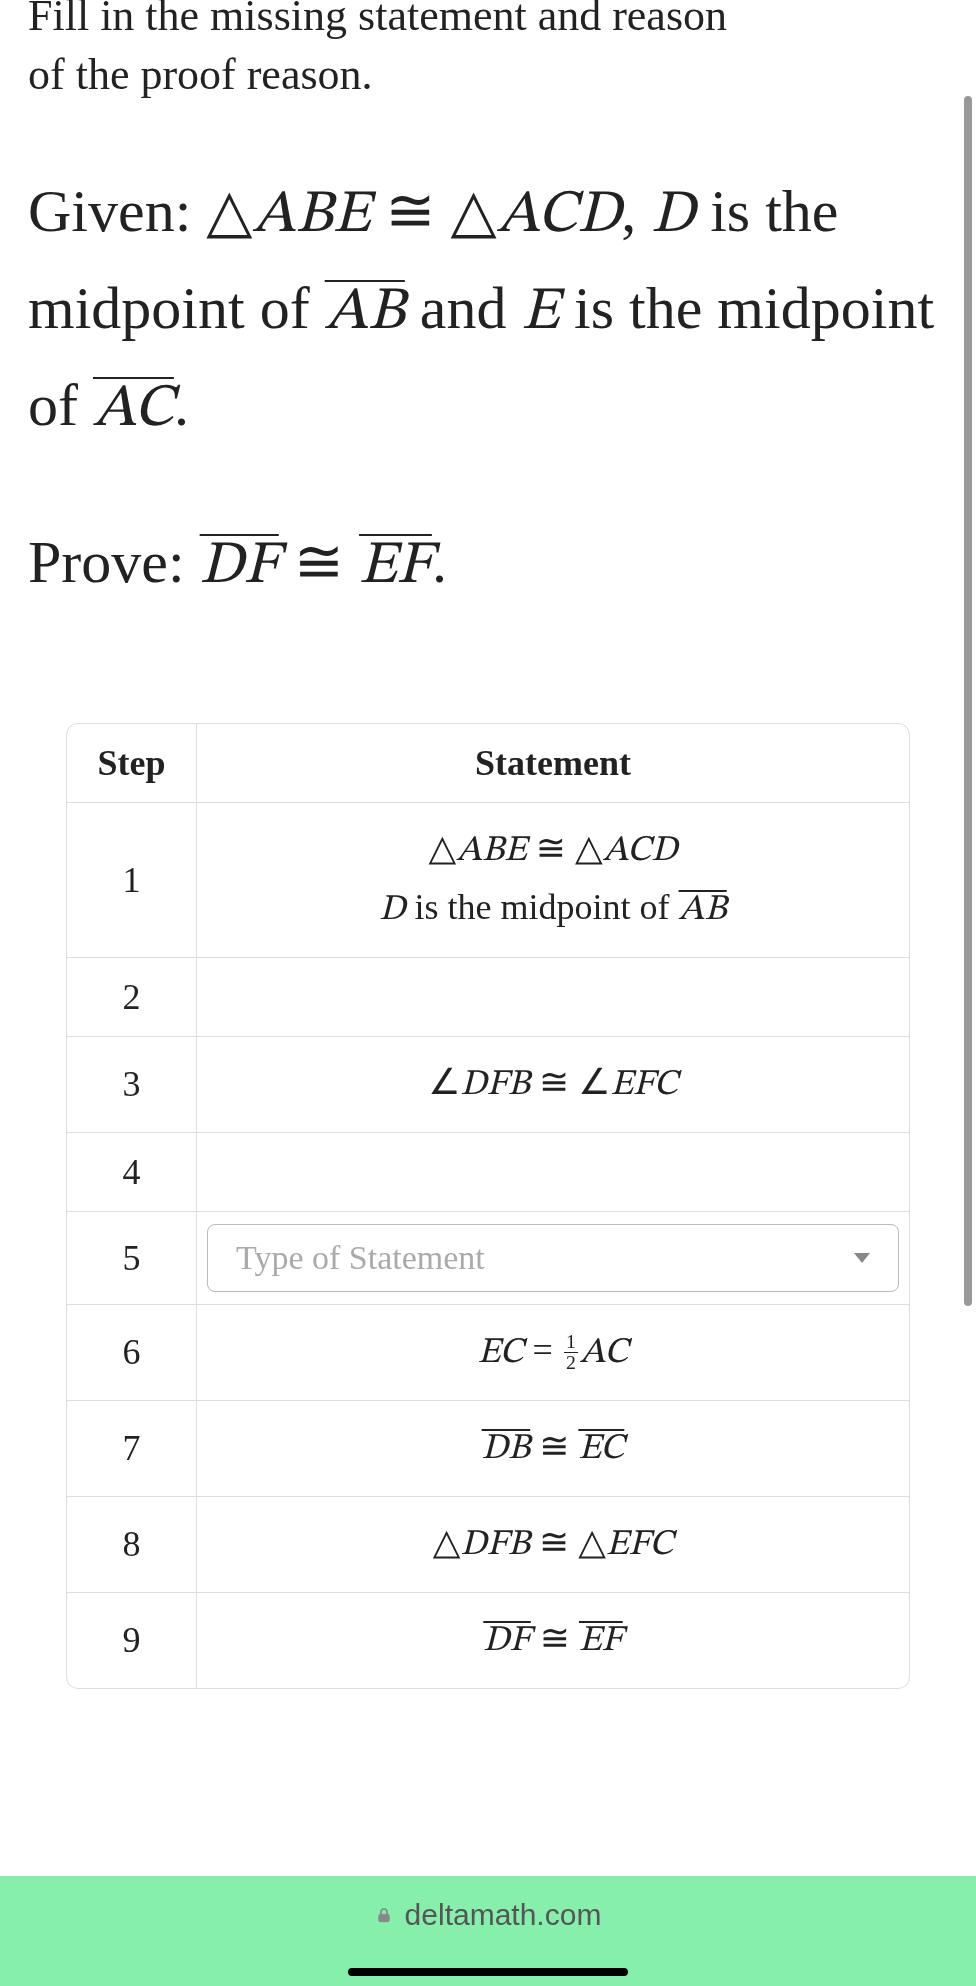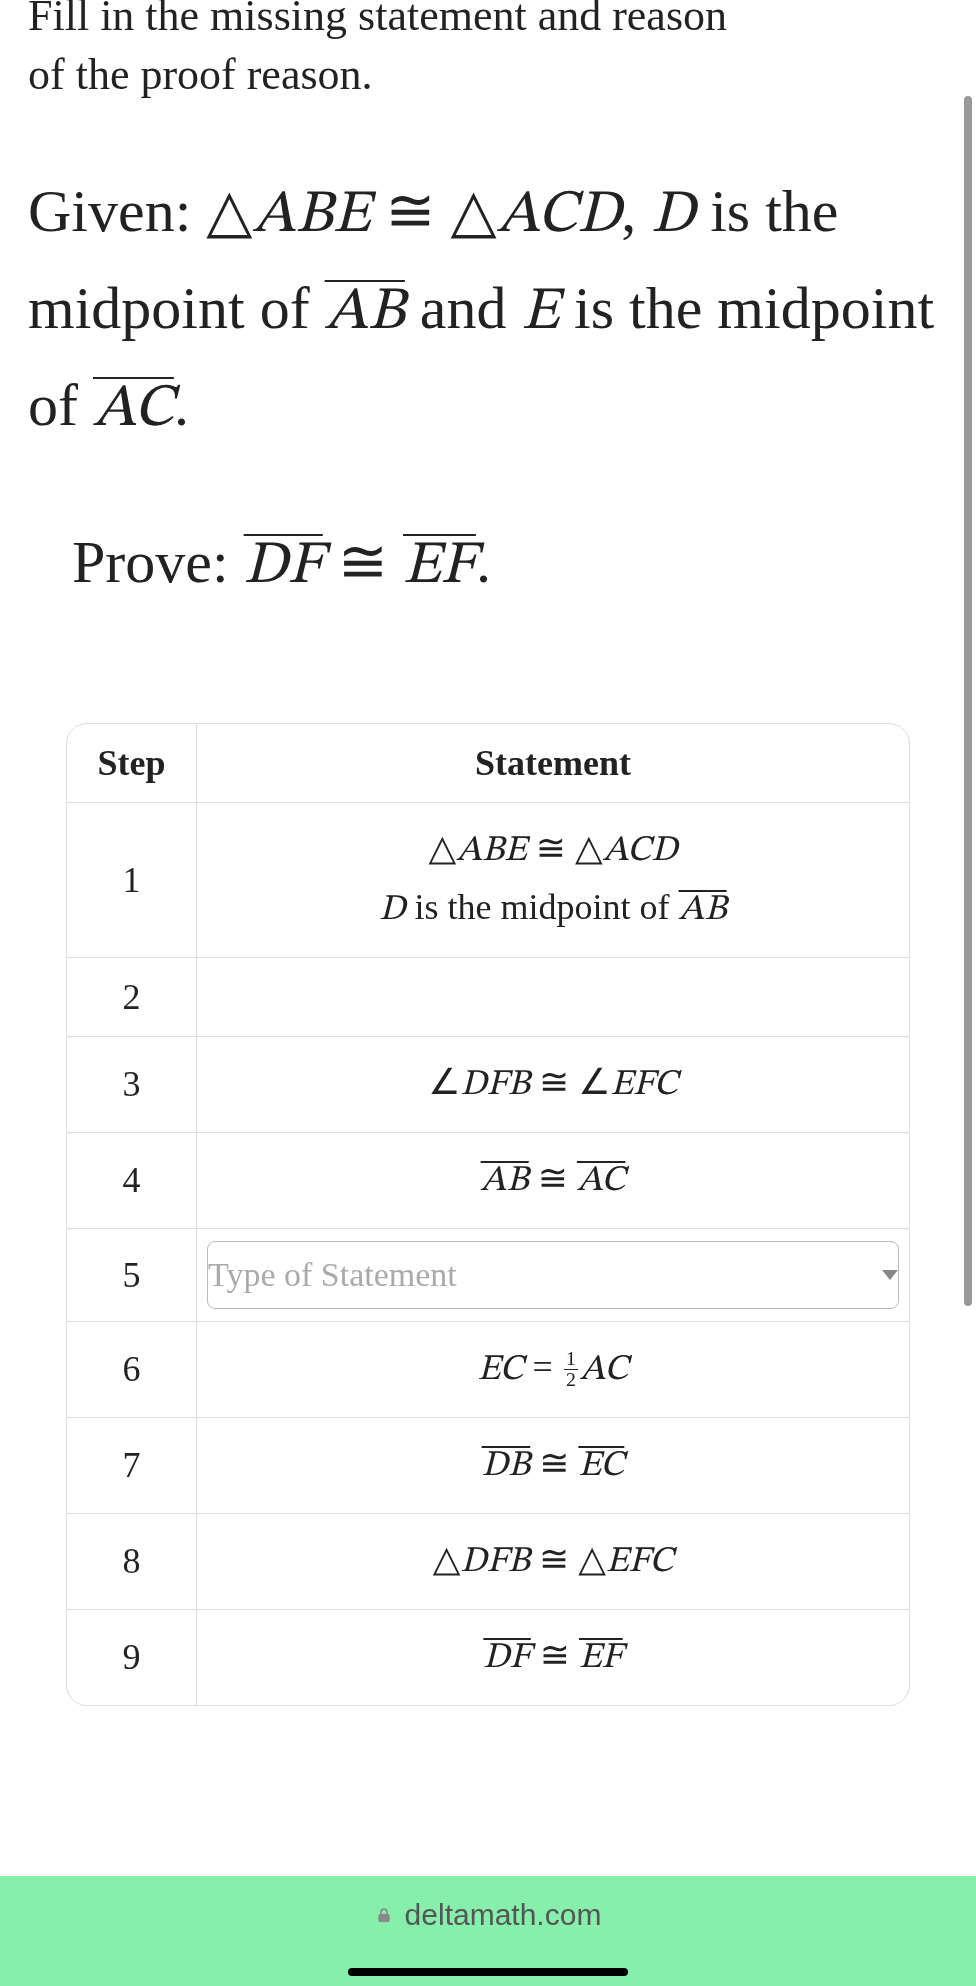--- a/index.html
+++ b/index.html
@@ -36,26 +36,26 @@
     line-height: 1.35;
     margin: 0 0 50px 0;
     padding-top: 0;
   }
   .title .cut { margin-top:-14px; }
   .given, .prove {
     font-size: 60px;
     line-height: 1.55;
     margin-bottom: 50px;
   }
-  .prove { margin-bottom: 110px; margin-left: 44px; }
+  .prove { margin-bottom: 110px; }
   .math-it { font-style: italic; font-family: 'STIX Two Math','Cambria Math',Georgia,serif; }
   .ovl { text-decoration: overline; text-decoration-thickness: 2px; }
   .table {
     border: 1px solid #ddd;
-    border-radius: 21px;
+    border-radius: 12px;
     overflow: hidden;
     margin: 0 38px 0 38px;
   }
   .tr { display: flex; align-items: stretch; }
   .tr + .tr { border-top: 1px solid #ddd; }
   .step-col {
     width: 130px;
     display: flex;
     align-items: center;
     justify-content: center;
@@ -73,21 +73,21 @@
     padding: 18px 10px;
     font-size: 36px;
     text-align: center;
   }
   .stmt-col.header { font-weight: bold; }
   .stmt-col .line { margin: 6px 0; }
   .stmt-col.input-cell { padding: 12px 10px; align-items: stretch; }
   .dropdown {
     border: 1px solid #bbb;
     border-radius: 8px;
-    padding: 14px 0;
+    padding: 14px 28px;
     display: flex;
     align-items: center;
     justify-content: space-between;
     background: #fff;
   }
   .dropdown .placeholder {
     color: #aaa;
     font-family: Georgia, serif;
     font-size: 34px;
   }
@@ -193,25 +193,20 @@
       <div class="step-col">3</div>
       <div class="stmt-col">
         <div class="line">
           <span>∠</span><span class="math-it">DFB</span><span> ≅ </span><span>∠</span><span class="math-it">EFC</span>
         </div>
       </div>
     </div>
 
     <div class="tr">
       <div class="step-col">4</div>
-      <div class="stmt-col">
-        <div class="line">
-          <span class="math-it ovl">AB</span><span> ≅ </span><span class="math-it ovl">AC</span>
-        </div>
-      </div>
     </div>
 
     <div class="tr">
       <div class="step-col">5</div>
       <div class="stmt-col input-cell">
         <div class="dropdown">
           <span class="placeholder">Type of Statement</span>
           <span class="caret"></span>
         </div>
       </div>

